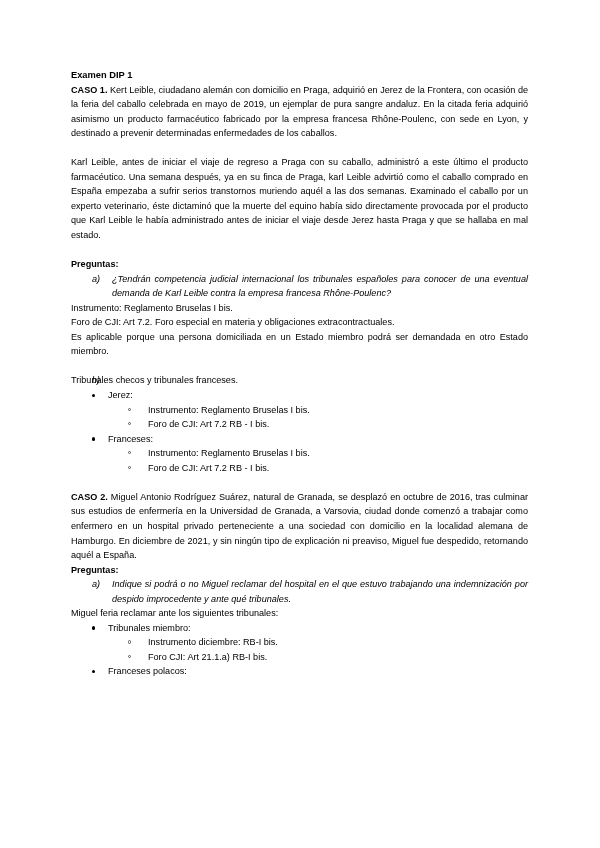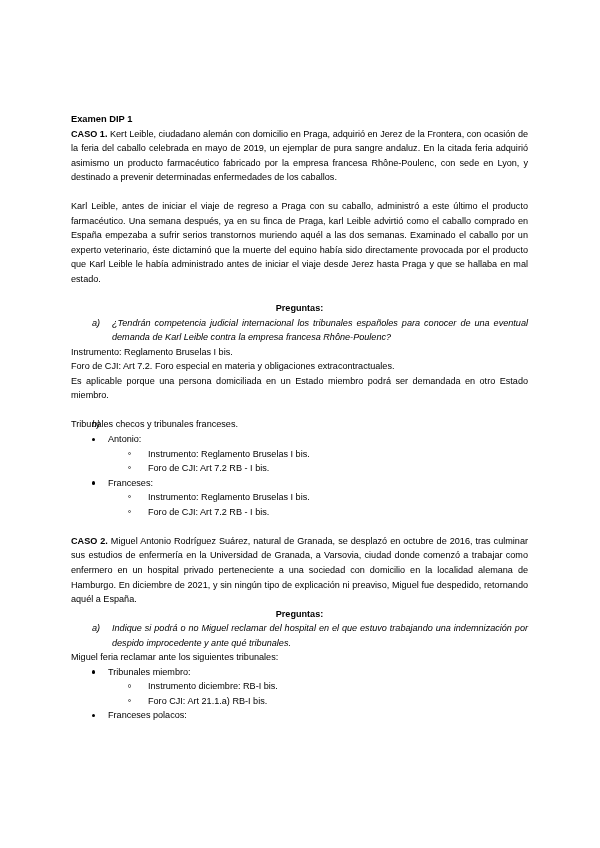--- a/index.html
+++ b/index.html
@@ -16,21 +16,20 @@
     -webkit-font-smoothing: antialiased;
   }
   .page {
     position: relative;
     width: 600px;
     height: 688px;
     background: #ffffff;
     box-sizing: border-box;
     padding: 68px 72px 0 71px;
     overflow: hidden;
-    margin-top: 44px;
   }
   .doc {
     width: 457px;
     font-size: 9.1px;
     line-height: 14.55px;
     text-align: justify;
   }
   .title {
     font-weight: bold;
     text-align: left;
@@ -43,21 +42,21 @@
     text-justify: inter-word;
   }
   .spacer-line {
     height: 14.55px;
   }
   .lead {
     font-weight: bold;
   }
   .section-label {
     font-weight: bold;
-    text-align: center;
+    text-align: left;
     margin: 0;
   }
   
   ol.alpha {
     list-style: none;
     margin: 0;
     padding: 0;
   }
   ol.alpha > li {
     position: relative;
@@ -155,21 +154,21 @@
       <li>
         <span class="marker">b)</span>
       </li>
     </ol>
 
     <p class="para nowrap-line">Tribunales checos y tribunales franceses.</p>
 
     <ul class="lvl1">
       <li class="b1">
         <span class="disc"></span>
-        <span>Antonio:</span>
+        <span>Jerez:</span>
         <ul class="lvl2">
           <li class="b2">
             <span class="circle"></span>
             <span>Instrumento: Reglamento Bruselas I bis.</span>
           </li>
           <li class="b2">
             <span class="circle"></span>
             <span>Foro de CJI: Art 7.2 RB - I bis.</span>
           </li>
         </ul>

